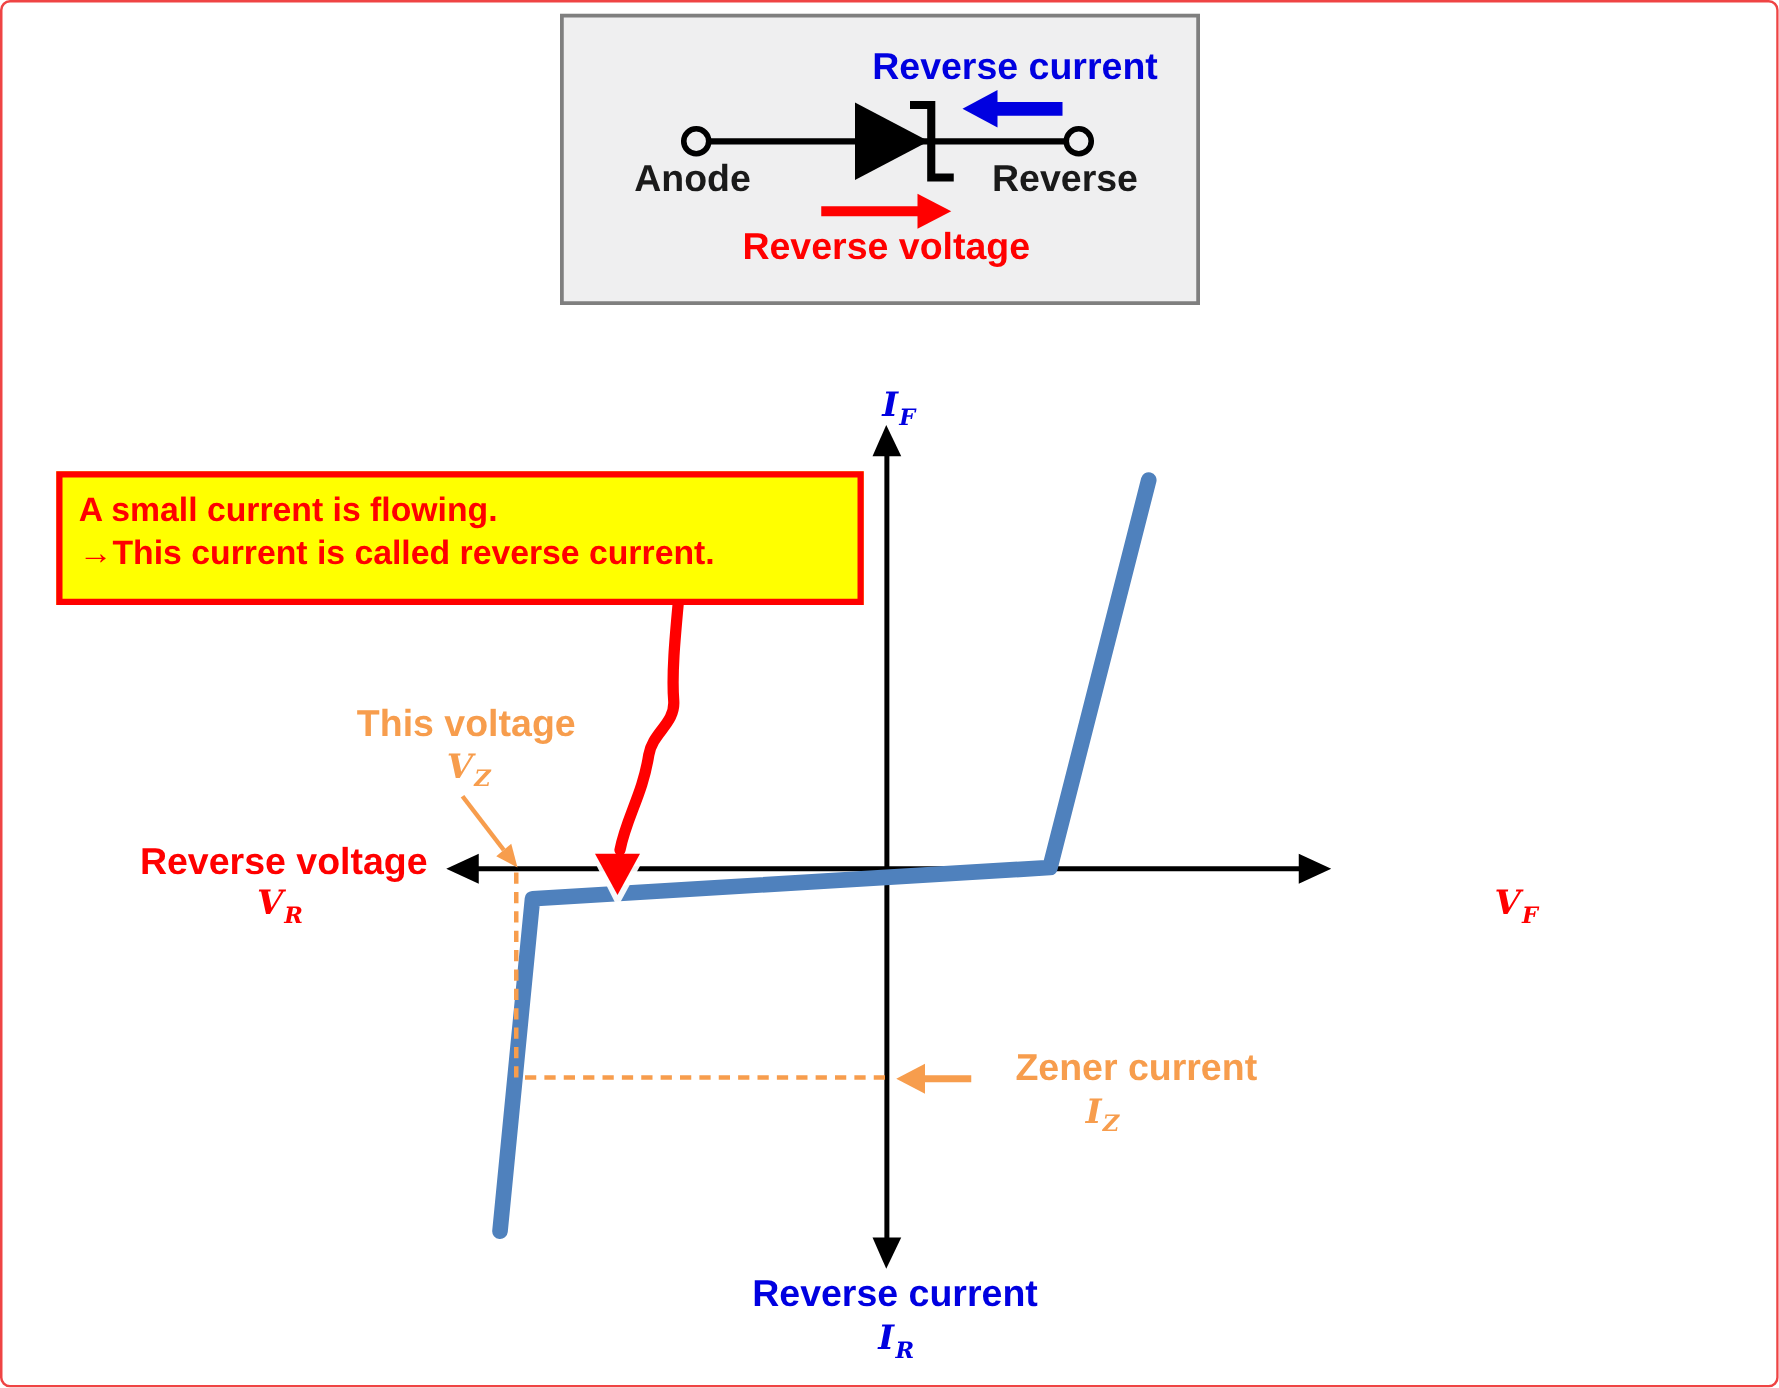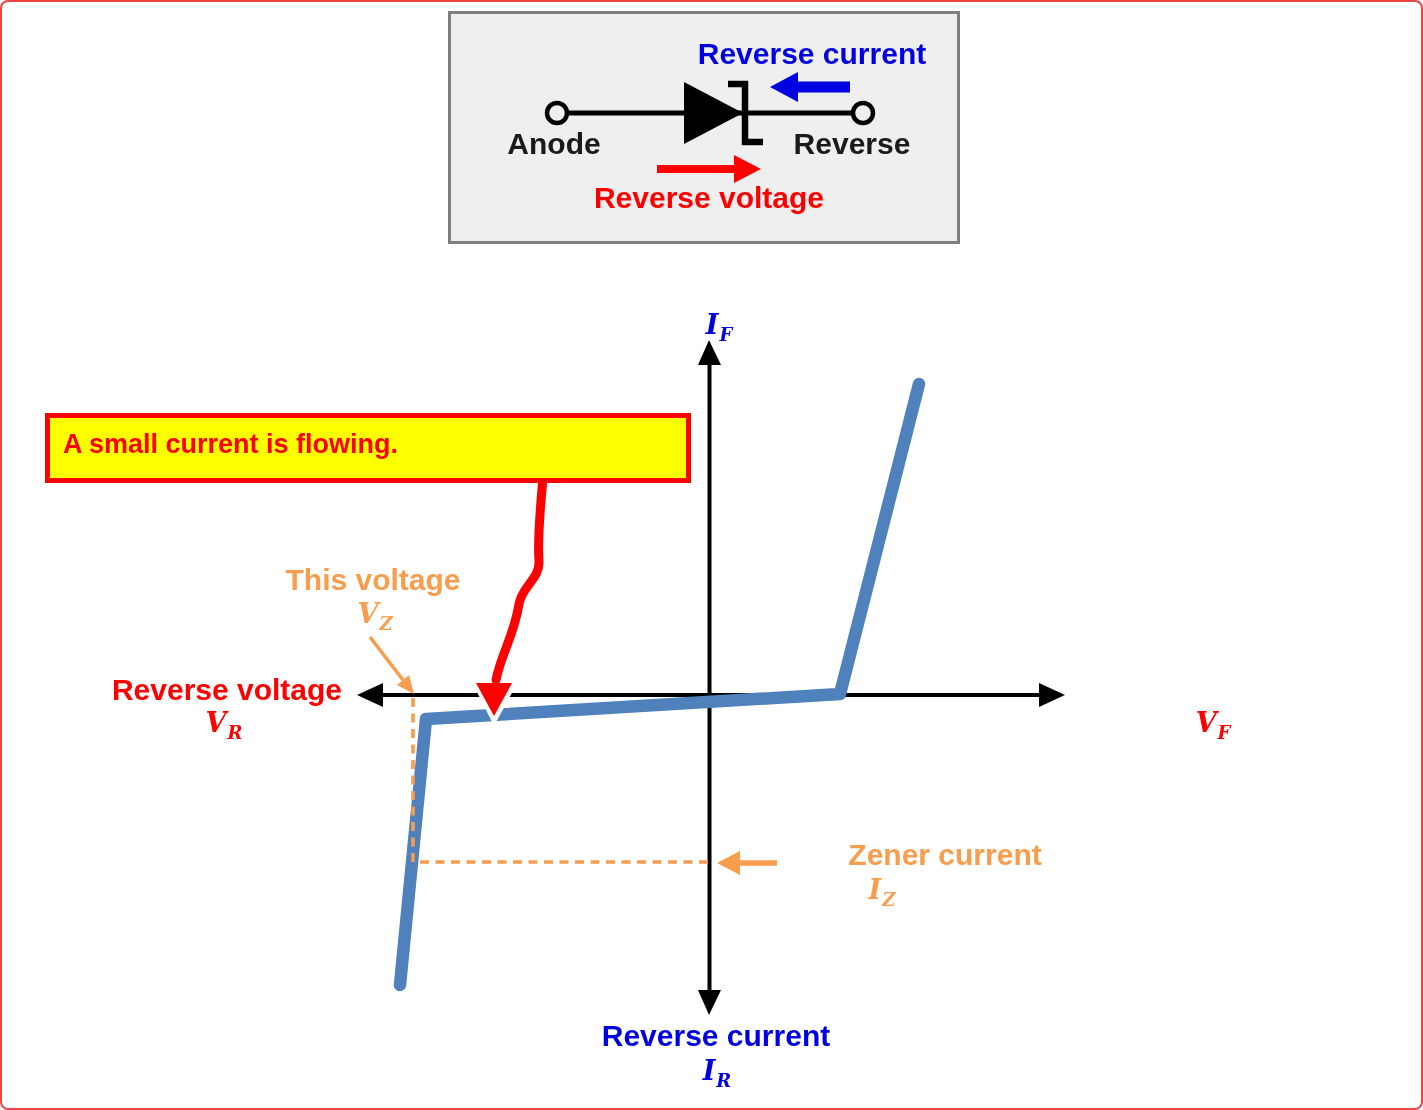--- a/index.html
+++ b/index.html
@@ -51,31 +51,30 @@
     margin-left:1px;
     vertical-align:-7px;
   }
   .blue{color:#0000e0;}
   .red{color:#ff0000;}
   .orange{color:#f79d4d;}
   .black{color:#1a1a1a;}
   
   .callout{
     position:absolute;
-    left:43px;top:375px;width:646px;height:70px;
+    left:43px;top:375px;width:646px;height:107px;
     background:#ffff00;
     border:5px solid #ff0000;
     box-sizing:border-box;
     padding:9px 0 0 13px;
     color:#ff0000;
     font-weight:bold;
     font-size:27px;
     line-height:34px;
     white-space:nowrap;
-    margin-top:36px;
   }
   .chart-svg{position:absolute;left:0;top:0;}
 </style>
 </head>
 <body>
 
 <div class="page">
 
   <div class="circuit-box">
     <svg width="506" height="227" viewBox="0 0 506 227">
@@ -122,31 +121,32 @@
     <polygon points="721,867 744,855 744,879" fill="#f79d4d"></polygon>
 
     <path d="M 548 471 C 545 505 541 540 543 565 C 544 583 526 590 523 608 C 518 640 505 658 500 684" fill="none" stroke="#ffffff" stroke-width="20" stroke-linecap="round" opacity="0.95"></path>
     <polygon points="498,730 474,682 524,682" fill="#ffffff" opacity="0.95"></polygon>
     <path d="M 548 471 C 545 505 541 540 543 565 C 544 583 526 590 523 608 C 518 640 505 658 500 684" fill="none" stroke="#ff0000" stroke-width="9" stroke-linecap="round"></path>
     <polygon points="498,720 480,687 516,687" fill="#ff0000"></polygon>
   </svg>
 
   <div class="callout">
     <div>A small current is flowing.</div>
+    <div>→This current is called reverse current.</div>
   </div>
 
   <div class="sym blue" style="left:717px;top:325px;"><span>I</span><sub>F</sub></div>
 
   <div class="axis-label red" style="left:225px;top:688px;">Reverse voltage</div>
   <div class="sym red" style="left:222px;top:723px;"><span>V</span><sub>R</sub></div>
 
   <div class="sym red" style="left:1211px;top:723px;"><span>V</span><sub>F</sub></div>
 
   <div class="axis-label blue" style="left:714px;top:1034px;">Reverse current</div>
   <div class="sym blue" style="left:715px;top:1071px;"><span>I</span><sub>R</sub></div>
 
   <div class="axis-label orange" style="left:371px;top:578px;">This voltage</div>
   <div class="sym orange" style="left:373px;top:614px;"><span>V</span><sub>Z</sub></div>
 
-  <div class="axis-label orange" style="left:907px;top:853px;margin-left:36px;">Zener current</div>
+  <div class="axis-label orange" style="left:907px;top:853px;">Zener current</div>
   <div class="sym orange" style="left:880px;top:890px;"><span>I</span><sub>Z</sub></div>
 
 </div>
 
 </body></html>

